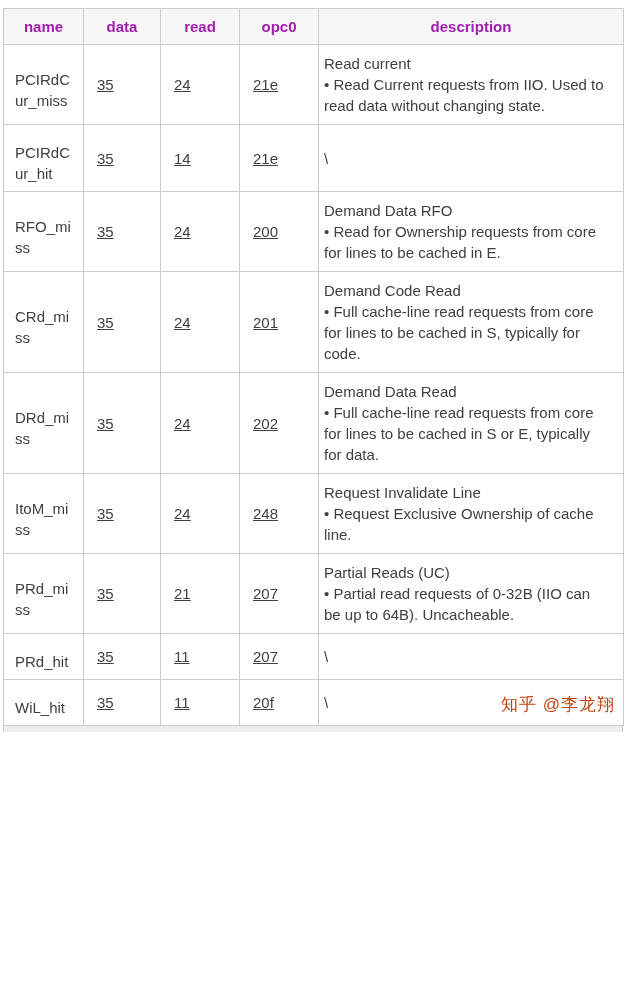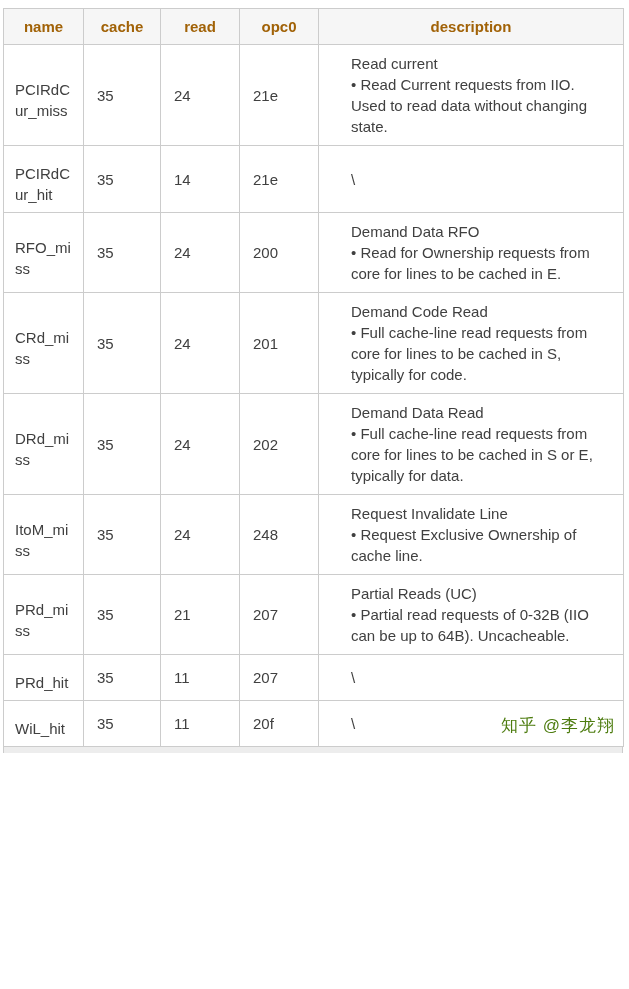--- a/index.html
+++ b/index.html
@@ -26,78 +26,79 @@
   col.col-opc0  { width: 79px; }
   col.col-desc  { width: 305px; }
   th, td {
     border: 1px solid #cccccc;
     font-size: 15px;
     line-height: 21px;
     vertical-align: middle;
   }
   th {
     background: #f6f6f6;
-    color: #a16207;
+    color: #a21caf;
     font-weight: bold;
     text-align: center;
     padding: 7px 4px;
   }
   td {
     color: #404040;
     font-weight: normal;
     text-align: left;
     padding: 7px 10px;
   }
   td.c-name {
     padding: 17px 9px 7px 11px;
     word-break: break-all;
   }
   td.c-num {
     padding-left: 13px;
+    text-decoration: underline;
   }
   td.c-desc {
-    padding: 8px 14px 8px 32px;
+    padding: 8px 14px 8px 5px;
     white-space: pre-line;
     margin-top: 31px;
   }
   .next-row-strip {
     width: 620px;
     height: 6px;
     background: #ededed;
     border-left: 1px solid #cccccc;
     border-right: 1px solid #cccccc;
   }
   .watermark {
     position: absolute;
     right: 8px;
     bottom: 16px;
     font-size: 17px;
     letter-spacing: 1px;
-    color: #4d7c0f;
+    color: #c2410c;
     text-shadow: 1px 1px 0 #ffffff;
     pointer-events: none;
     white-space: nowrap;
   }
 </style>
 </head>
 <body>
 
 <div class="table-wrap">
   <table class="events-table">
     <colgroup>
       <col class="col-name">
       <col class="col-event">
       <col class="col-umask">
       <col class="col-opc0">
       <col class="col-desc">
     </colgroup>
     <thead>
       <tr>
         <th>name</th>
-        <th>cache</th>
+        <th>data</th>
         <th>read</th>
         <th>opc0</th>
         <th>description</th>
       </tr>
     </thead>
     <tbody id="table-body">
         <tr>
     <td class="c-name">PCIRdCur_miss</td>
     <td class="c-num">35</td>
     <td class="c-num">24</td>

